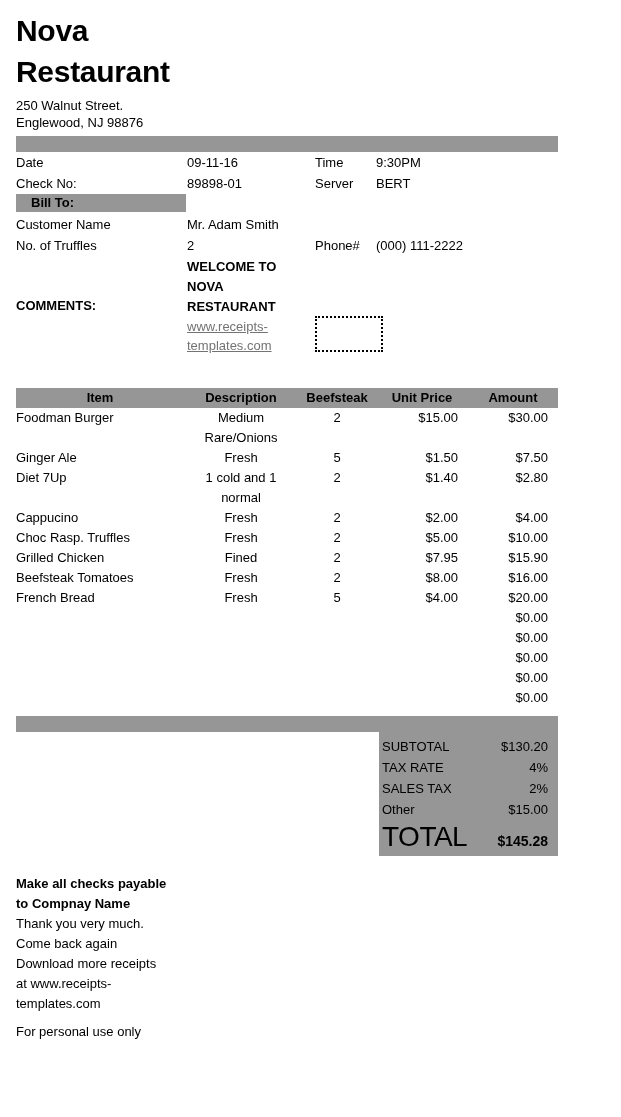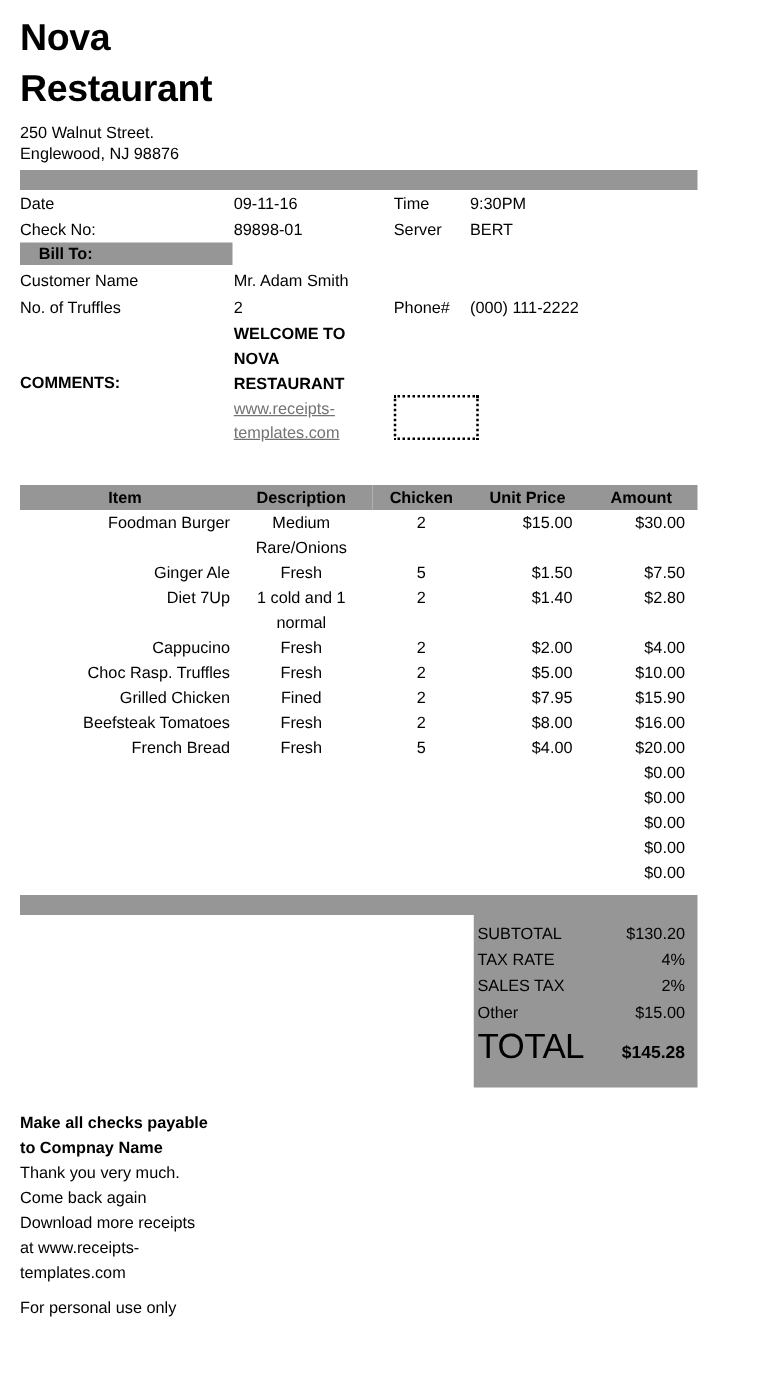--- a/index.html
+++ b/index.html
@@ -129,35 +129,35 @@
     text-align: center;
     vertical-align: top;
     font-size: 13px;
   }
   .items tbody td.amt,
   .items tbody td.price {
     text-align: right;
     padding-right: 10px;
   }
   .items tbody td.desc { text-align: center; }
-  .items tbody td.item { text-align: right; }
+  .items tbody td.item { text-align: left; }
   .items tbody td.qty  { text-align: center; }
 
   
   .totals-bar {
     margin: 8px 0 0 16px;
     width: 542px;
     height: 16px;
     background: #969696;
   }
   .totals-wrap {
     margin-left: 379px;
     width: 179px;
     background: #969696;
-    padding: 4px 0 18px 0;
+    padding: 4px 0 4px 0;
     box-sizing: border-box;
   }
   .tot-row {
     display: flex;
     align-items: baseline;
     font-size: 13px;
     line-height: 21px;
     padding: 0 10px 0 3px;
   }
   .tot-label { flex: 1 1 auto; text-align: left; }
@@ -260,21 +260,21 @@
 
   </div>
 
   <div style="height:33px;"></div>
 
   <table class="items">
     <thead>
       <tr>
         <th class="col-item">Item</th>
         <th class="col-desc">Description</th>
-        <th class="col-qty">Chicken</th>
+        <th class="col-qty">Beefsteak</th>
         <th class="col-price">Unit Price</th>
         <th class="col-amt">Amount</th>
       </tr>
     </thead>
     <tbody id="items-body">
         <tr>
           <td class="item">Foodman Burger</td>
           <td class="desc">Medium Rare/Onions</td>
           <td class="qty">2</td>
           <td class="price">$15.00</td>

